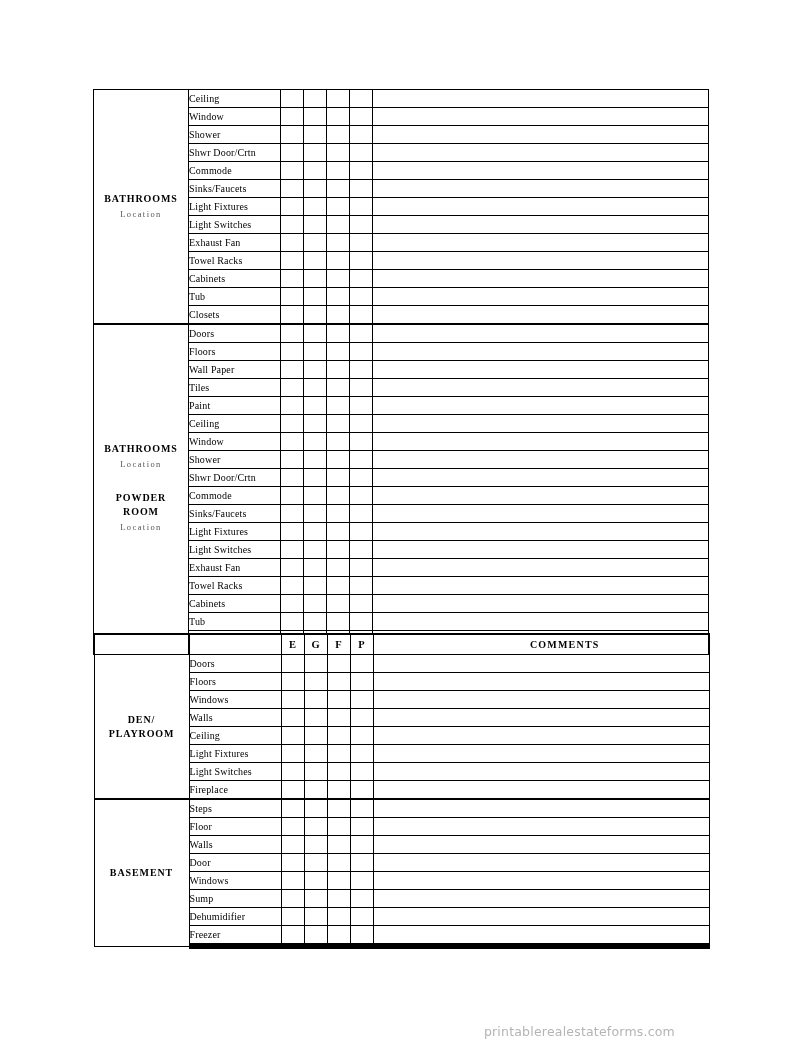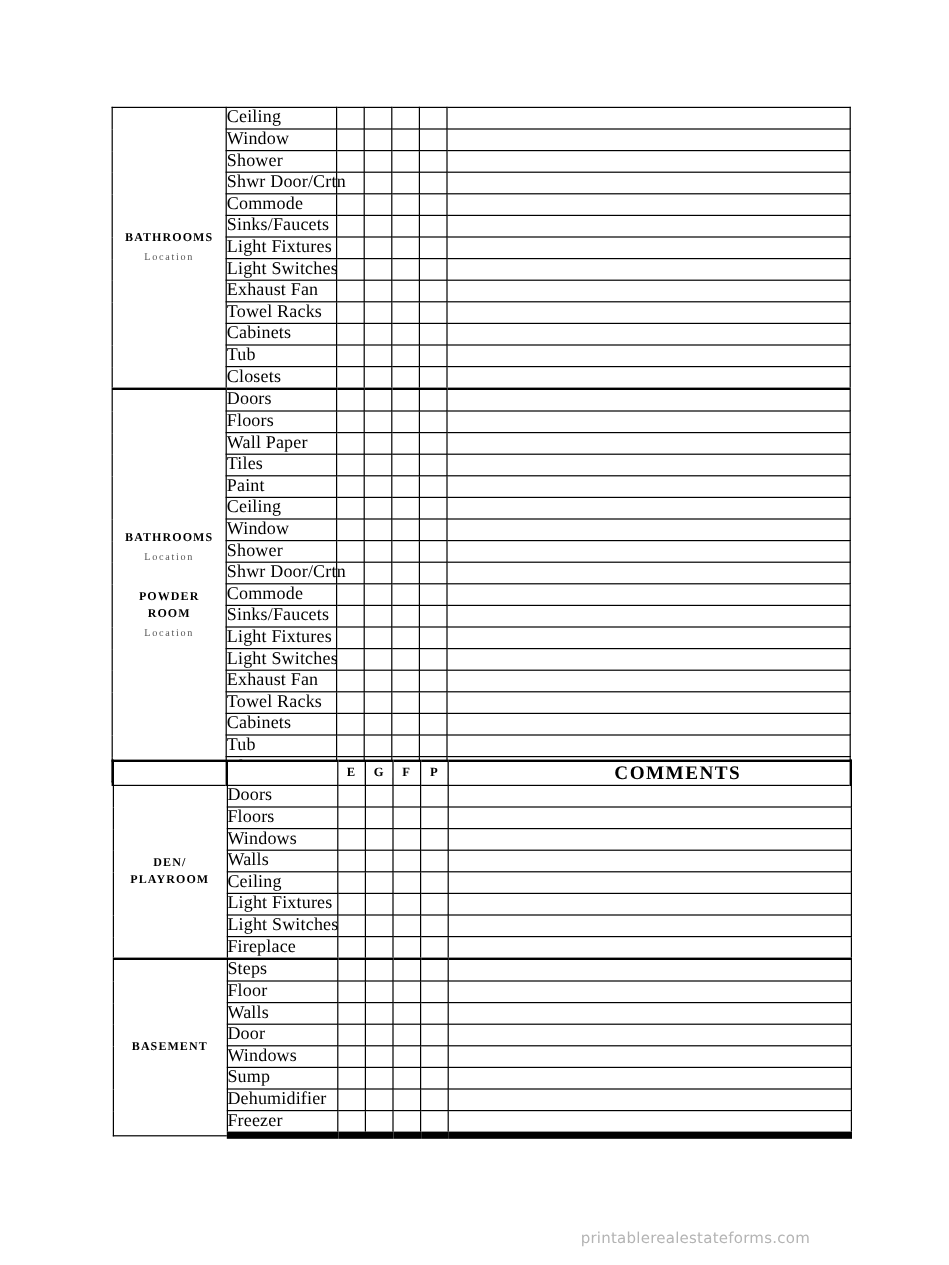--- a/index.html
+++ b/index.html
@@ -59,40 +59,40 @@
     font-size:8.5px;
     letter-spacing:1.4px;
     color:#555;
     line-height:14px;
     margin-top:1px;
     white-space:nowrap;
   }
   .spacer-line{height:10px;display:block;}
 
   .item-cell{
-    font-size:15px;
+    font-size:10px;
     padding-left:4px;
     white-space:nowrap;
     letter-spacing:0.15px;
     border-left:2px solid #000;
   }
   .mark-cell{}
   .comments-cell{border-right:2px solid #000;}
   .bottom-edge td{border-bottom:6px solid #000000;}
   .sect-edge td{border-top:2px solid #000;}
 
   
   .hdr td{
     height:19px;
     border-top:2px solid #000;
     font-weight:bold;
     text-align:center;
     font-size:10.5px;
   }
-  .hdr .h-comments{letter-spacing:1.2px;font-size:16px;padding-left:48px;}
+  .hdr .h-comments{letter-spacing:1.2px;font-size:10px;padding-left:48px;}
   .hdr .h-blank-left{border-left:2px solid #000;}
   .hdr .h-blank-item{border-left:2px solid #000;}
   .hdr .h-comments{border-right:2px solid #000;}
 
   
   .footer{
     position:absolute;
     left:0;
     top:1024px;
     width:691px;

